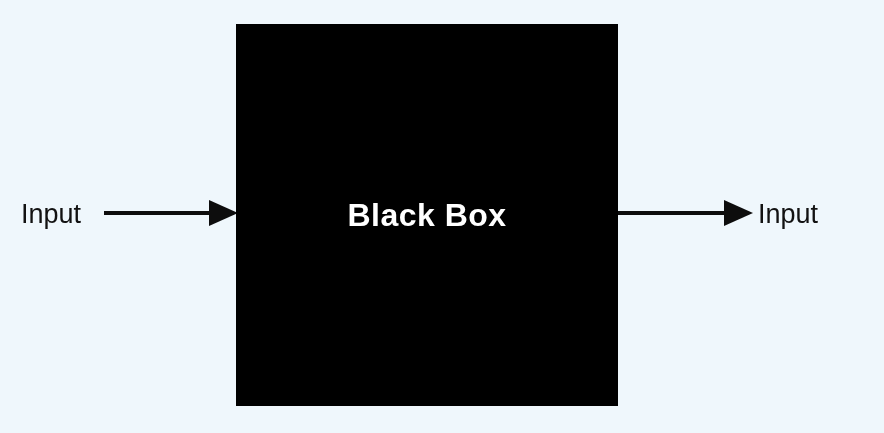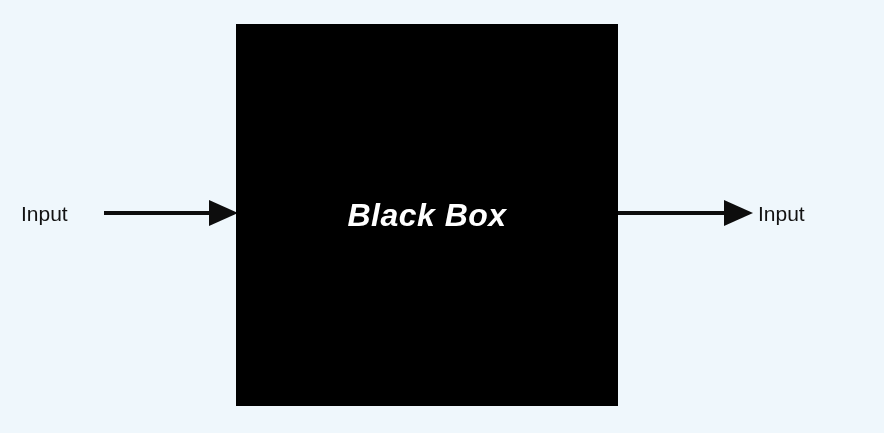--- a/index.html
+++ b/index.html
@@ -9,21 +9,21 @@
   }
   .canvas {
     position: relative;
     width: 884px;
     height: 433px;
     background: #eff7fc;
     overflow: hidden;
   }
   .label {
     position: absolute;
-    font-size: 21px;
+    font-size: 27px;
     line-height: 34px;
     color: #121212;
     white-space: nowrap;
   }
   .label.input  { left: 21px;  top: 197px; }
   .label.output { left: 758px; top: 197px; }
 
   .box {
     position: absolute;
     left: 236px;
@@ -33,21 +33,20 @@
     background: #000000;
     display: flex;
     align-items: center;
     justify-content: center;
   }
   .box .box-label {
     color: #ffffff;
     font-size: 32px;
     font-weight: bold;
     letter-spacing: 0.5px;
-    font-style: italic;
   }
 
   .arrow { position: absolute; height: 28px; top: 199px; }
   .arrow .shaft {
     position: absolute;
     top: 12px;
     height: 4px;
     background: #0d0d0d;
   }
   .arrow .head {

